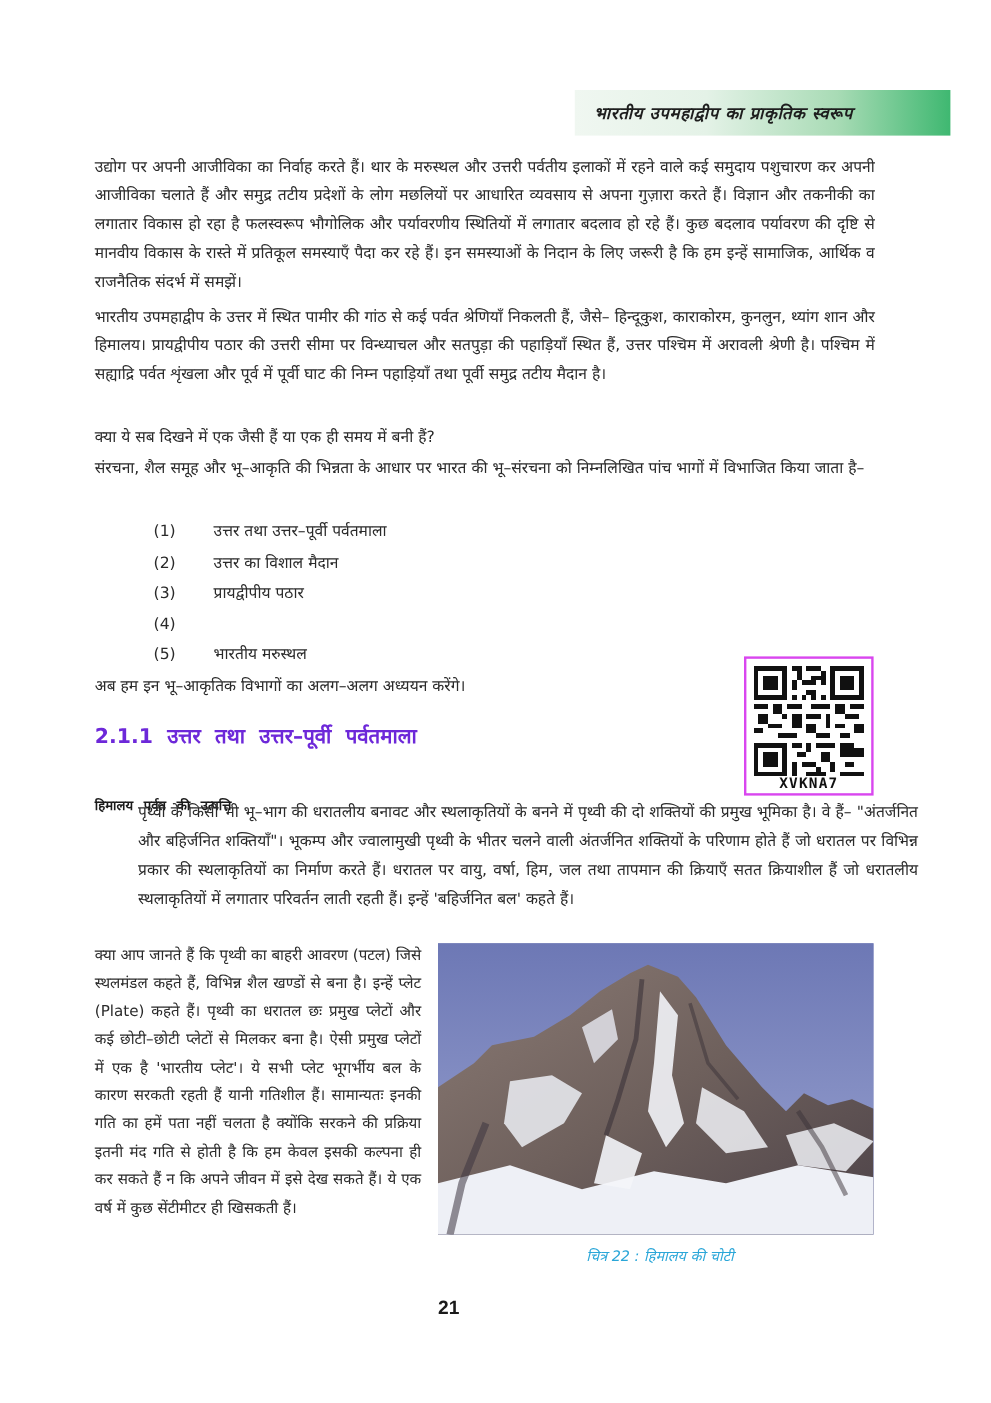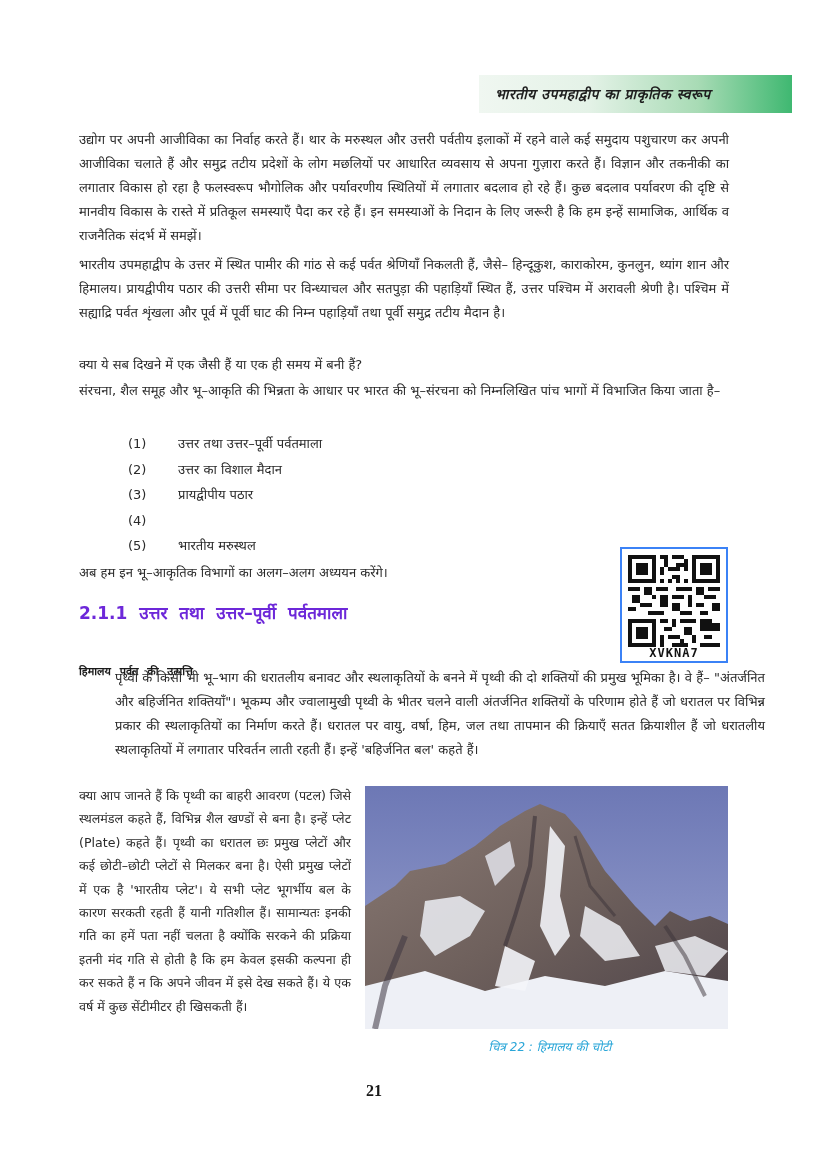--- a/index.html
+++ b/index.html
@@ -30,21 +30,21 @@
       position: absolute; left: 128px; top: 431px; width: 420px;
     }
     .list-item { display: flex; height: 25.6px; font-size: 13px; line-height: 25px; color: #2a2a2a; }
     .list-num { width: 50px; }
     .list-text { flex: 1; }
 
     .p5 { top: 561px; width: 520px; }
 
     .qr {
       position: absolute; left: 620px; top: 547px; width: 108px; height: 116px;
-      border: 2px solid #3b82f6; background: #fff;
+      border: 2px solid #d946ef; background: #fff;
     }
     .qr svg { position: absolute; left: 6px; top: 6px; }
     .qr-code {
       position: absolute; left: 0; right: 0; bottom: 1px; text-align: center;
       font-family: "DejaVu Sans Mono", monospace; font-weight: bold; font-size: 12px; color: #111;
       letter-spacing: 1px;
     }
 
     .section-title {
       position: absolute; left: 79px; top: 601px;
@@ -62,21 +62,21 @@
     .photo {
       position: absolute; left: 365px; top: 786px; width: 363px; height: 243px;
       overflow: hidden; background: linear-gradient(180deg, #6e79b6 0%, #8790c6 40%, #98a1cf 100%);
     }
     .caption {
       position: absolute; left: 440px; top: 1038px; width: 220px; text-align: center;
       font-size: 12px; font-style: italic; color: #2aa6d8; white-space: nowrap;
     }
     .page-num {
       position: absolute; left: 0; width: 748px; top: 1082px; text-align: center;
-      font-family: Liberation Serif, serif; font-weight: bold; font-size: 16px; color: #1a1a1a;
+      font-family: Liberation Sans, sans-serif; font-weight: bold; font-size: 16px; color: #1a1a1a;
     }
   </style>
 </head>
 <body>
 
 <div class="header-band">
   <div class="header-title">भारतीय उपमहाद्वीप का प्राकृतिक स्वरूप</div>
 </div>
 
 <p class="para p1">उद्योग पर अपनी आजीविका का निर्वाह करते हैं। थार के मरुस्थल और उत्तरी पर्वतीय इलाकों में रहने वाले कई समुदाय पशुचारण कर अपनी आजीविका चलाते हैं और समुद्र तटीय प्रदेशों के लोग मछलियों पर आधारित व्यवसाय से अपना गुज़ारा करते हैं। विज्ञान और तकनीकी का लगातार विकास हो रहा है फलस्वरूप भौगोलिक और पर्यावरणीय स्थितियों में लगातार बदलाव हो रहे हैं। कुछ बदलाव पर्यावरण की दृष्टि से मानवीय विकास के रास्ते में प्रतिकूल समस्याएँ पैदा कर रहे हैं। इन समस्याओं के निदान के लिए जरूरी है कि हम इन्हें सामाजिक, आर्थिक व राजनैतिक संदर्भ में समझें।</p>

